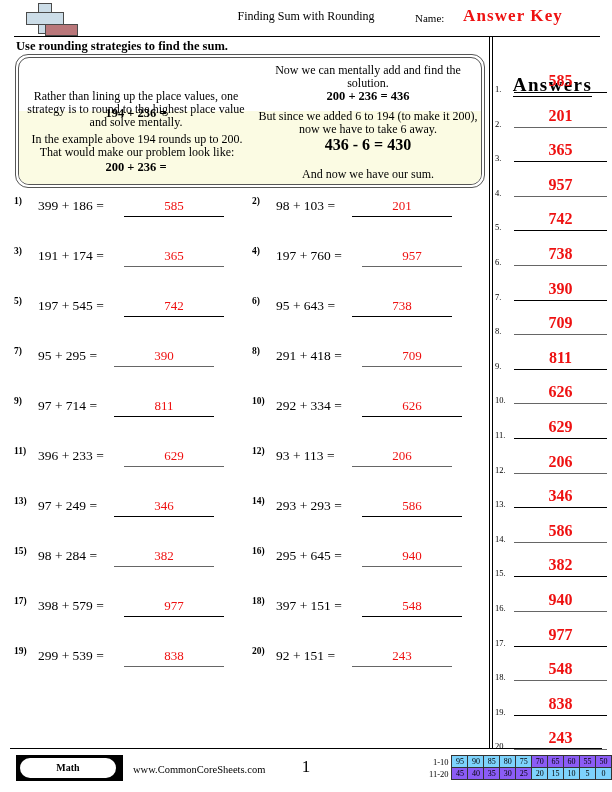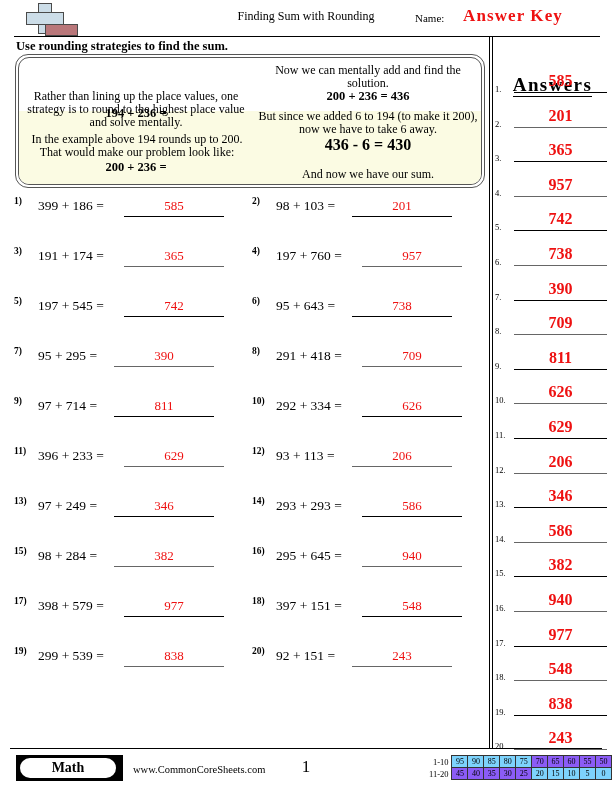--- a/index.html
+++ b/index.html
@@ -245,21 +245,21 @@
     background: #000;
   }
   #math-badge-inner {
     position: absolute;
     left: 4px; top: 3px;
     width: 96px; height: 20px;
     background: #fff;
     border-radius: 10px;
     text-align: center;
     line-height: 20px;
-    font-size: 14px;
+    font-size: 10px;
     font-weight: bold;
     color: #000;
   }
   #site-url {
     position: absolute;
     left: 133px; top: 764px;
     font-size: 10.5px;
   }
   #page-number {
     position: absolute;

